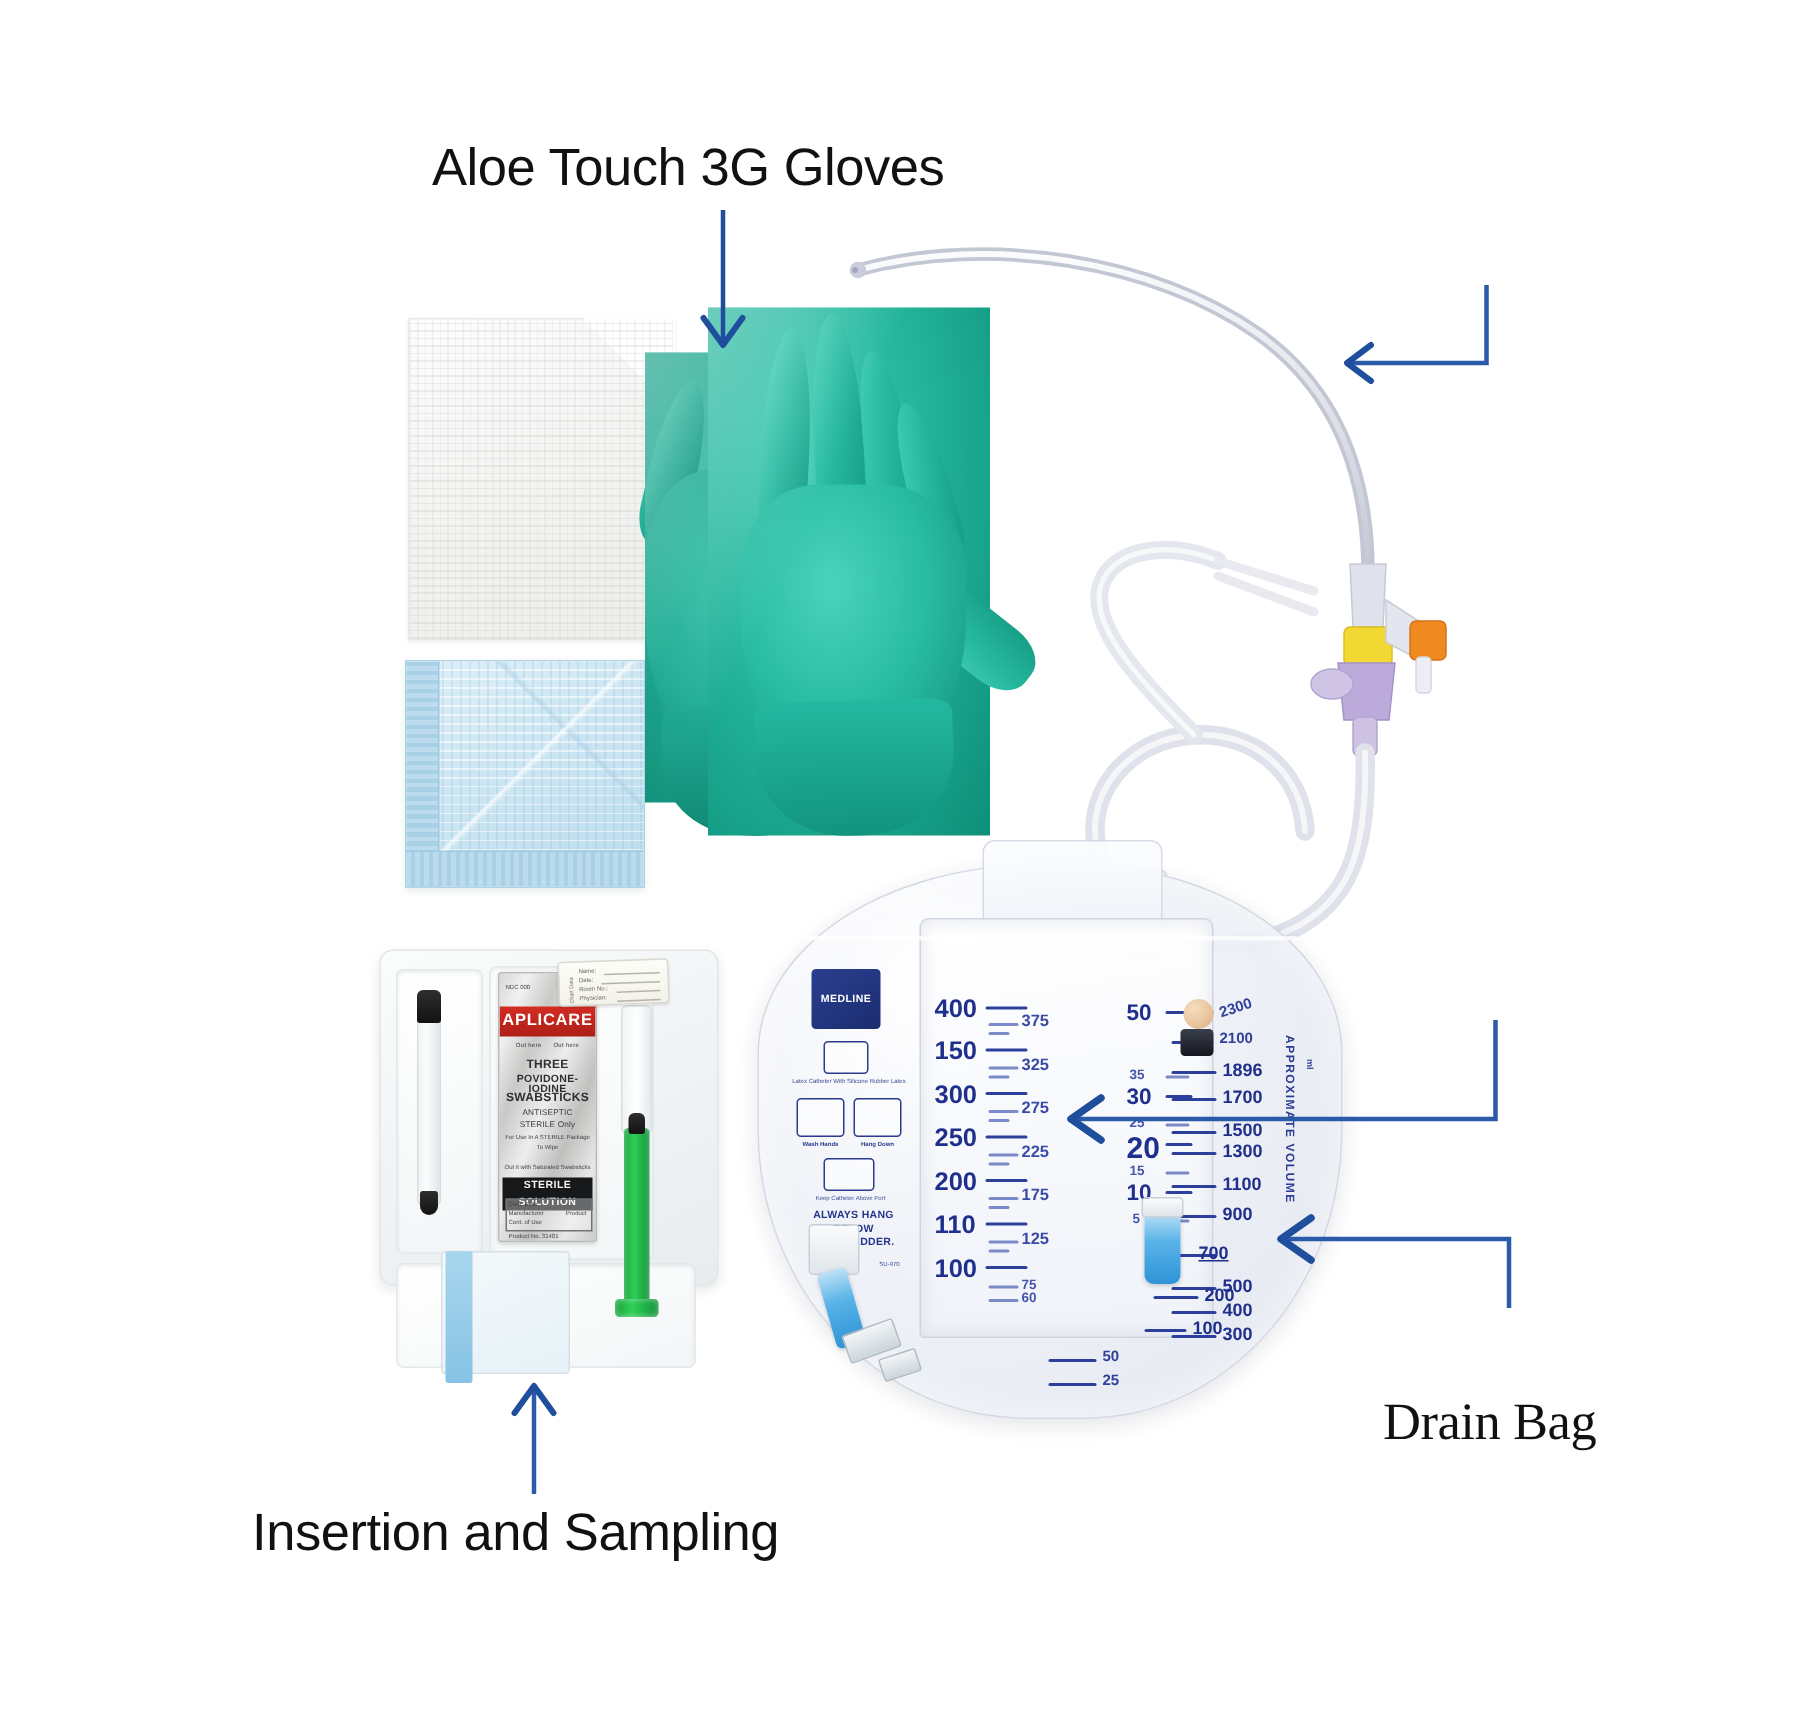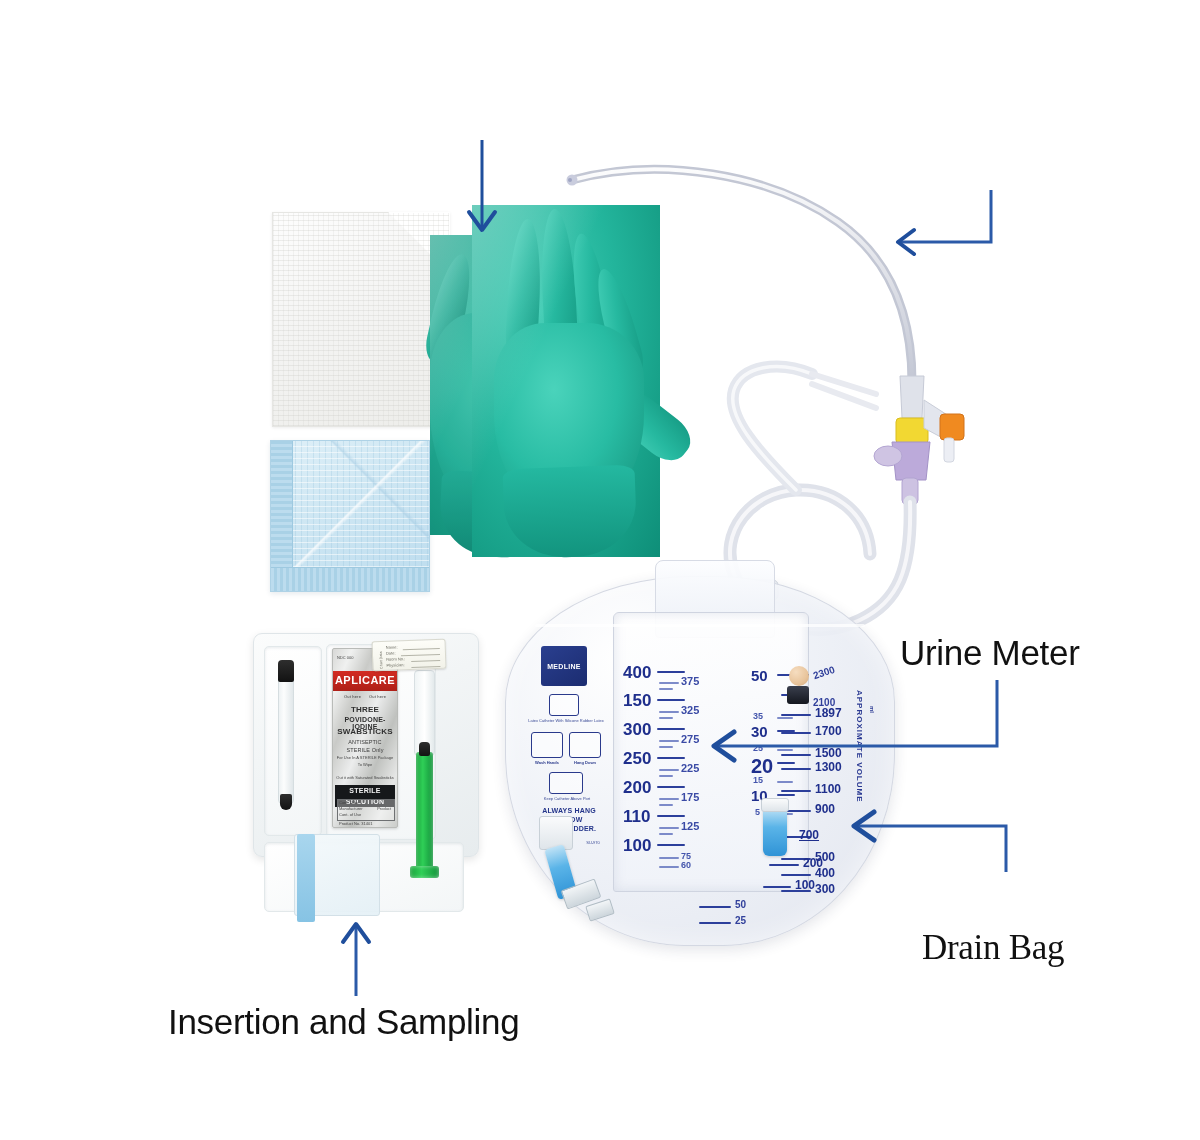--- a/index.html
+++ b/index.html
@@ -533,23 +533,23 @@
       <div class="sc-num major" style="left:0px; top:120px; font-size:15px;">10</div>
       <div class="tick" style="left:26px; top:126px; width:18px;"></div>
       <div class="sc-num small" style="left:4px; top:140px;">5</div>
       <div class="tick minor" style="left:26px; top:145px; width:16px;"></div>
     </div>
 
     <div class="scale" style="left:276px; top:100px; width:110px; height:200px;">
       <div class="tick" style="left:0px; top:14px; width:28px;"></div>
       <div class="sc-num bagsm" style="left:32px; top:8px; transform:rotate(-18deg);">2300</div>
       <div class="tick" style="left:0px; top:34px; width:28px;"></div>
-      <div class="sc-num bagsm" style="left:32px; top:28px;margin-top:10px;">2100</div>
+      <div class="sc-num bagsm" style="left:32px; top:28px;">2100</div>
       <div class="tick" style="left:0px; top:54px; width:30px;"></div>
-      <div class="sc-num bag" style="left:34px; top:47px;">1897</div>
+      <div class="sc-num bag" style="left:34px; top:47px;">1896</div>
       <div class="tick" style="left:0px; top:72px; width:30px;"></div>
       <div class="sc-num bag" style="left:34px; top:65px;">1700</div>
       <div class="tick" style="left:0px; top:94px; width:30px;"></div>
       <div class="sc-num bag" style="left:34px; top:87px;">1500</div>
       <div class="tick" style="left:0px; top:108px; width:30px;"></div>
       <div class="sc-num bag" style="left:34px; top:101px;">1300</div>
       <div class="tick" style="left:0px; top:130px; width:30px;"></div>
       <div class="sc-num bag" style="left:34px; top:123px;">1100</div>
       <div class="tick" style="left:0px; top:150px; width:30px;"></div>
       <div class="sc-num bag" style="left:34px; top:143px;">900</div>
@@ -582,31 +582,31 @@
 
     <div class="drain-valve" style="left:258px; top:248px; width:24px; height:48px; border-radius:4px 4px 6px 6px;"></div>
     <div class="sample-port" style="left:256px; top:238px; width:28px; height:14px;"></div>
 
     <div class="sample-port" style="left:34px; top:256px; width:34px; height:34px;"></div>
     <div class="drain-valve" style="left:46px; top:286px; width:20px; height:52px; transform:rotate(-16deg);"></div>
     <div class="drain-clip" style="left:58px; top:324px; width:36px; height:20px; transform:rotate(-20deg);"></div>
     <div class="drain-clip" style="left:82px; top:342px; width:26px; height:16px; transform:rotate(-18deg);"></div>
   </div>
 
+  <div class="callout-label" style="left:288px; top:92px;">Aloe Touch 3G Gloves</div>
   <svg class="arrow-svg" style="left:462px; top:140px;" width="40" height="100" viewBox="0 0 40 100">
     <line x1="20" y1="0" x2="20" y2="88" stroke="#1F4E9C" stroke-width="3"></line>
     <path d="M7,72 L20,90 L33,72" fill="none" stroke="#1F4E9C" stroke-width="4" stroke-linecap="round" stroke-linejoin="round"></path>
   </svg>
 
   <svg class="arrow-svg" style="left:888px; top:190px;" width="130" height="70" viewBox="0 0 130 70">
     <path d="M103,0 L103,52 L12,52" fill="none" stroke="#2B5AA8" stroke-width="3"></path>
     <path d="M26,40 L10,52 L26,64" fill="none" stroke="#1F4E9C" stroke-width="4" stroke-linecap="round" stroke-linejoin="round"></path>
   </svg>
 
-  <div class="callout-label" style="left:900px; top:633px;">Urine Meter</div>
   <svg class="arrow-svg" style="left:700px; top:680px;" width="310" height="90" viewBox="0 0 310 90">
     <path d="M297,0 L297,66 L18,66" fill="none" stroke="#2B5AA8" stroke-width="3"></path>
     <path d="M34,52 L14,66 L34,80" fill="none" stroke="#1F4E9C" stroke-width="5" stroke-linecap="round" stroke-linejoin="round"></path>
   </svg>
 
   <div class="callout-label" style="left:922px; top:928px;font-family:Liberation Serif, serif;">Drain Bag</div>
   <svg class="arrow-svg" style="left:840px; top:800px;" width="180" height="80" viewBox="0 0 180 80">
     <path d="M166,72 L166,26 L18,26" fill="none" stroke="#2B5AA8" stroke-width="3"></path>
     <path d="M34,12 L14,26 L34,40" fill="none" stroke="#1F4E9C" stroke-width="5" stroke-linecap="round" stroke-linejoin="round"></path>
   </svg>

